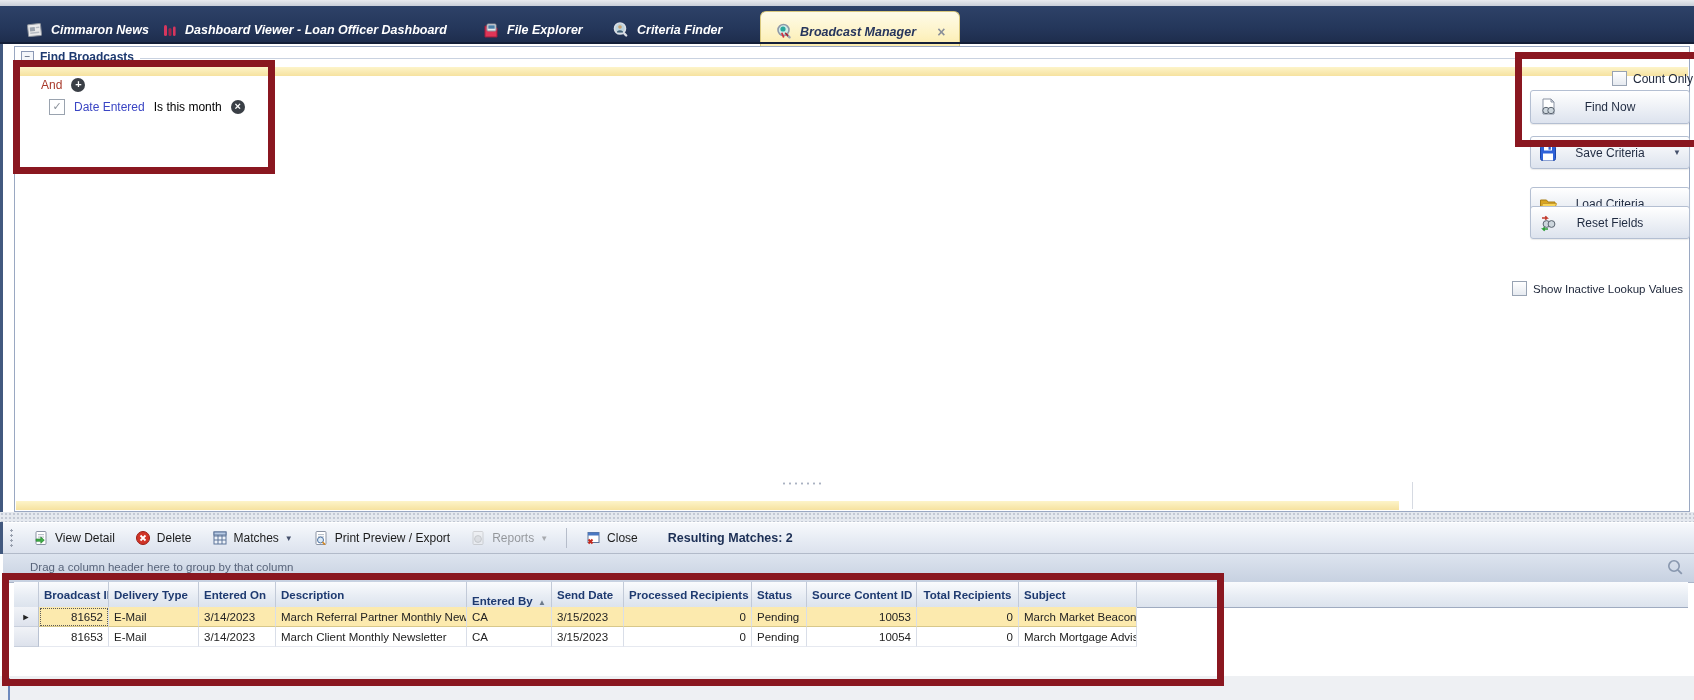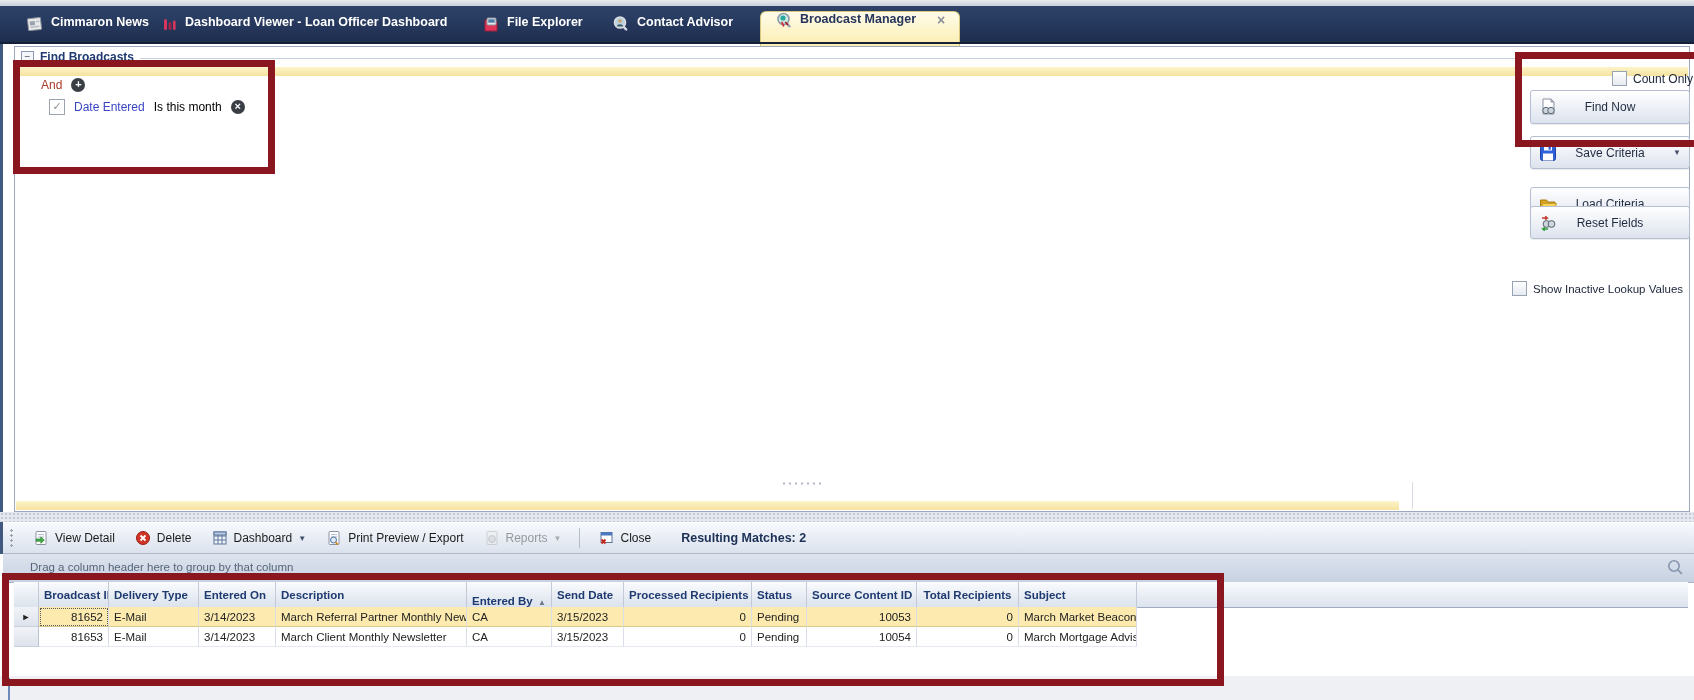--- a/index.html
+++ b/index.html
@@ -5,22 +5,22 @@
   html,body{margin:0;padding:0;background:#fff;}
   #app{position:relative;width:1694px;height:700px;overflow:hidden;
        font-family:"Liberation Sans",sans-serif;font-size:12px;color:#222;background:#fff;}
 
   
   .topstrip{position:absolute;left:0;top:0;width:1694px;height:6px;
             background:linear-gradient(#e8eaee,#c9ced8);}
   .tabbar{position:absolute;left:0;top:6px;width:1694px;height:38px;
           background:linear-gradient(#2e4268,#24365a 60%,#1d2c4b);}
   .tabbar .edge{position:absolute;left:0;bottom:0;width:100%;height:2px;background:#141f38;}
-  .tab{position:absolute;top:9px;height:30px;display:flex;gap:7px;
-       color:#fff;font-weight:bold;font-size:12.5px;cursor:default;white-space:nowrap;}
+  .tab{position:absolute;top:9px;height:30px;display:flex;align-items:center;gap:7px;
+       color:#fff;font-weight:bold;font-size:12.5px;cursor:default;white-space:nowrap;font-style:italic;}
   .tab.active{top:5px;height:39px;background:linear-gradient(#fefbe9,#fdf3c6 55%,#fbe9a4);
       border-radius:6px 6px 0 0;border:1px solid #d8c87e;border-bottom:none;
       color:#26355c;padding:0 14px;}
   .tab .tclose{margin-left:14px;color:#8a8f99;font-weight:bold;font-size:14px;cursor:pointer;}
   .ticon{width:18px;height:18px;display:inline-block;flex:0 0 auto;}
 
   
   .findpanel{position:absolute;left:14px;top:46px;width:1674px;height:464px;
              background:#fff;border:1px solid #9aa8c2;}
   .gbhead{position:absolute;left:6px;top:2px;right:12px;height:16px;
@@ -145,21 +145,21 @@
     </div>
     <div class="tab" style="left:612px">
       <span class="ticon">
         <svg viewBox="0 0 18 18">
             <circle cx="8" cy="7.5" r="5.5" fill="#bcd2dc" stroke="#d9dde4" stroke-width="1.6"></circle>
             <circle cx="8" cy="6" r="1.8" fill="#caa26d"></circle>
             <path d="M5 10.5 q3-2.5 6 0 v1 H5z" fill="#3e5d74"></path>
             <rect x="11.5" y="11" width="5" height="2.4" rx="1.2" fill="#d9dde4" transform="rotate(45 12 12)"></rect>
           </svg>
       </span>
-      <span>Contact Advisor</span>
+      <span>Criteria Finder</span>
     </div>
     <div class="tab active" style="left:760px">
       <span class="ticon">
         <svg viewBox="0 0 18 18">
             <circle cx="8.5" cy="7" r="5.5" fill="#cfeee8" stroke="#8f99a8" stroke-width="1.6"></circle>
             <circle cx="8" cy="6" r="2.6" fill="#2aa79b"></circle>
             <rect x="11.5" y="10.5" width="5.5" height="2.4" rx="1.2" fill="#9aa3b2" transform="rotate(45 12 11.5)"></rect>
             <path d="M6 10 l2 5 1.5-1 -2-4.5z" fill="#d12f3f"></path>
             <path d="M9.5 10 l3 3.8 1-1.6 -2.6-2.8z" fill="#a8202e"></path>
           </svg>
@@ -279,21 +279,21 @@
       <span>Delete</span>
     </div>
     <div class="titem">
       <span class="wicon">
         <svg viewBox="0 0 16 16">
             <rect x="2" y="2" width="12" height="12" fill="#eef3f9" stroke="#5d7499"></rect>
             <path d="M2 6 h12 M2 10 h12 M6 2 v12 M10 2 v12" stroke="#5d7499" stroke-width="1"></path>
             <rect x="2" y="2" width="12" height="3" fill="#b9cce6" stroke="#5d7499"></rect>
           </svg>
       </span>
-      <span>Dashboard</span>
+      <span>Matches</span>
       <span class="caret">▼</span>
     </div>
     <div class="titem">
       <span class="wicon">
         <svg viewBox="0 0 16 16">
             <rect x="3" y="1.5" width="10" height="13" rx="1" fill="#fff" stroke="#8a93a3"></rect>
             <rect x="5" y="4" width="6" height="1.1" fill="#b9c0ca"></rect>
             <rect x="5" y="6.3" width="6" height="1.1" fill="#b9c0ca"></rect>
             <circle cx="7.5" cy="10" r="3" fill="#dceaf6" stroke="#4a6fa0"></circle>
             <rect x="9.5" y="11.5" width="4" height="1.8" rx=".9" fill="#d08a2c" transform="rotate(45 10 12)"></rect>

